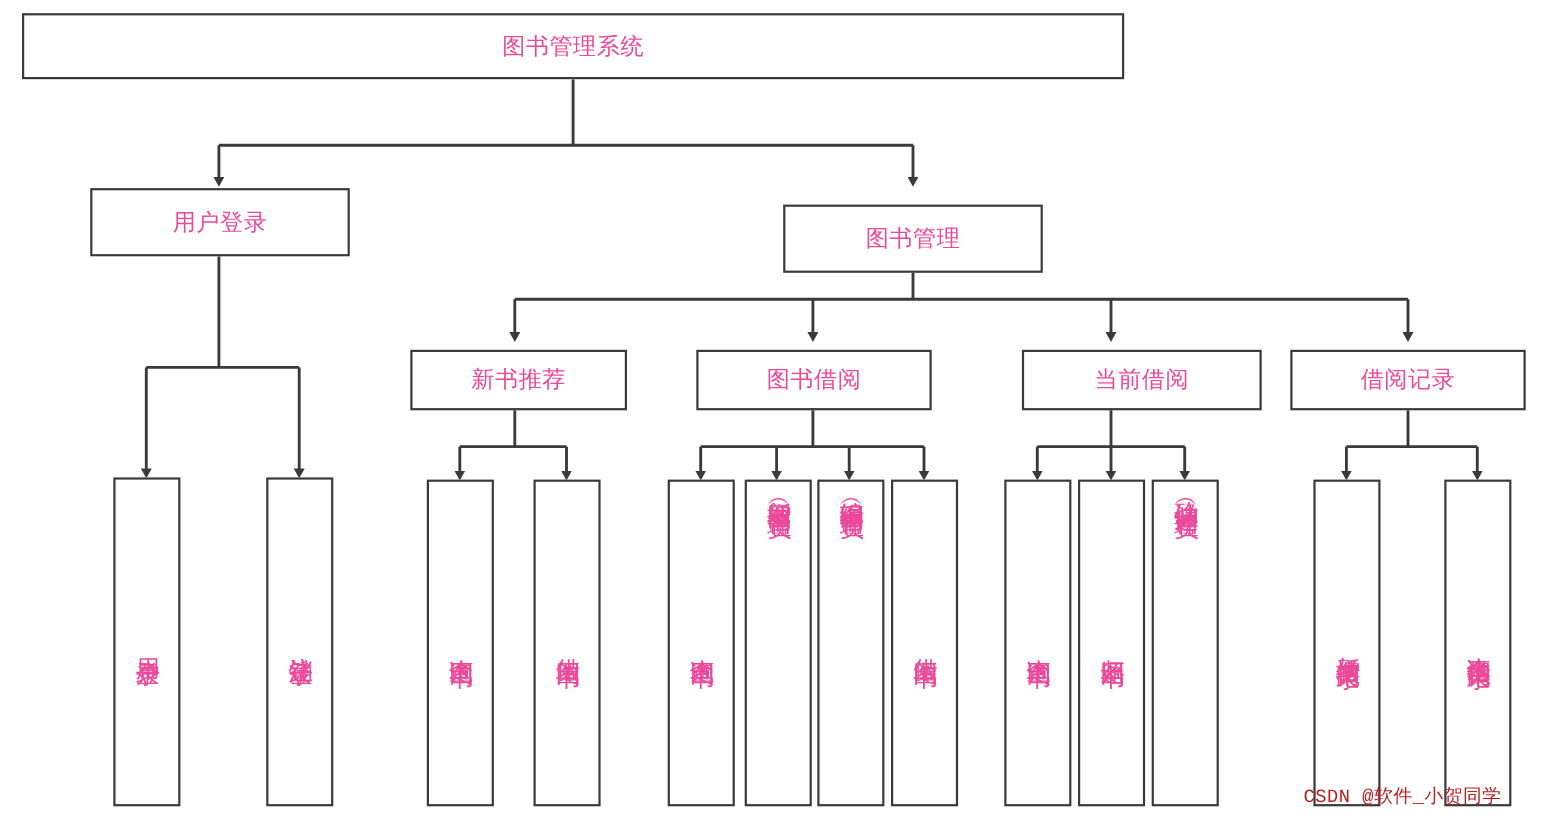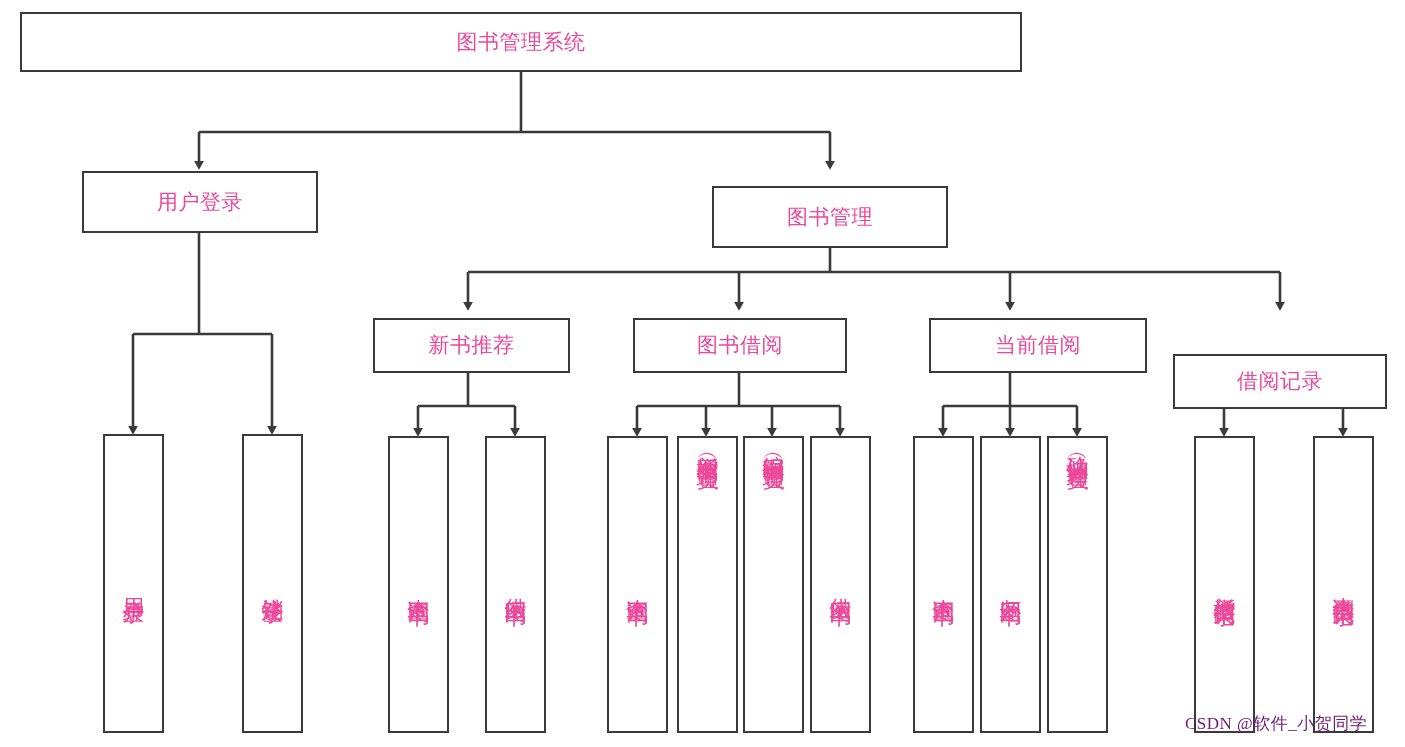--- a/index.html
+++ b/index.html
@@ -58,25 +58,25 @@
     margin: 0 auto;
   }
   .node.vertical.center-v {
     align-items: center;
   }
   #watermark {
     position: absolute;
     left: 1185px;
     top: 712px;
     font-size: 17px;
-    color: #701a75;
+    color: #b91c1c;
     letter-spacing: 0.5px;
     white-space: nowrap;
     z-index: 5;
-    font-family: Liberation Serif, serif;
+    font-family: Liberation Mono, monospace;
   }
 </style>
 </head>
 <body>
 
 <div id="diagram-root">
 
   <svg id="edge-layer" viewBox="0 0 1405 747" xmlns="http://www.w3.org/2000/svg">
     <defs>
       <marker id="arrowhead" markerWidth="9" markerHeight="10" refX="1.2" refY="5" orient="auto" markerUnits="userSpaceOnUse">
@@ -144,21 +144,21 @@
   </div>
 
   <div class="node horizontal" style="left:633px; top:318px; width:214px; height:55px;align-items:center;">
     <span class="node-label">图书借阅</span>
   </div>
 
   <div class="node horizontal" style="left:903px; top:318px; width:218px; height:55px;margin-left:26px;">
     <span class="node-label">当前借阅</span>
   </div>
 
-  <div class="node horizontal" style="left:1173px; top:318px; width:214px; height:55px;margin-top:36px;">
+  <div class="node horizontal" style="left:1173px; top:318px; width:214px; height:55px;">
     <span class="node-label">借阅记录</span>
   </div>
 
   <div class="node vertical center-v" style="left:103px; top:434px; width:61px; height:299px;">
     <span class="node-label">用户登录</span>
   </div>
 
   <div class="node vertical center-v" style="left:242px; top:434px; width:61px; height:299px;">
     <span class="node-label">注销登录</span>
   </div>

